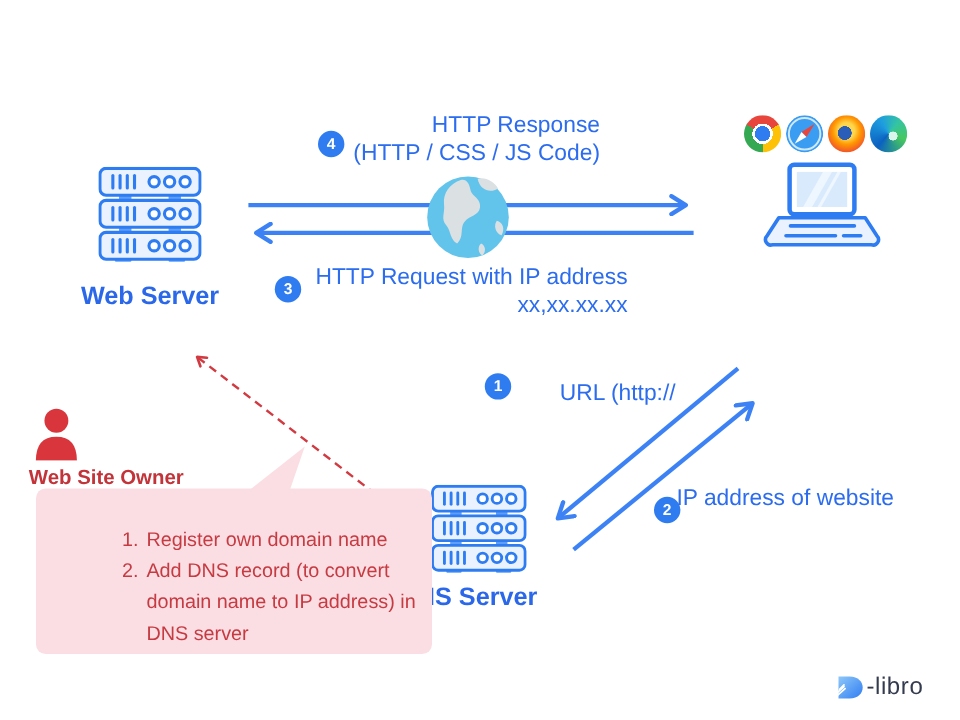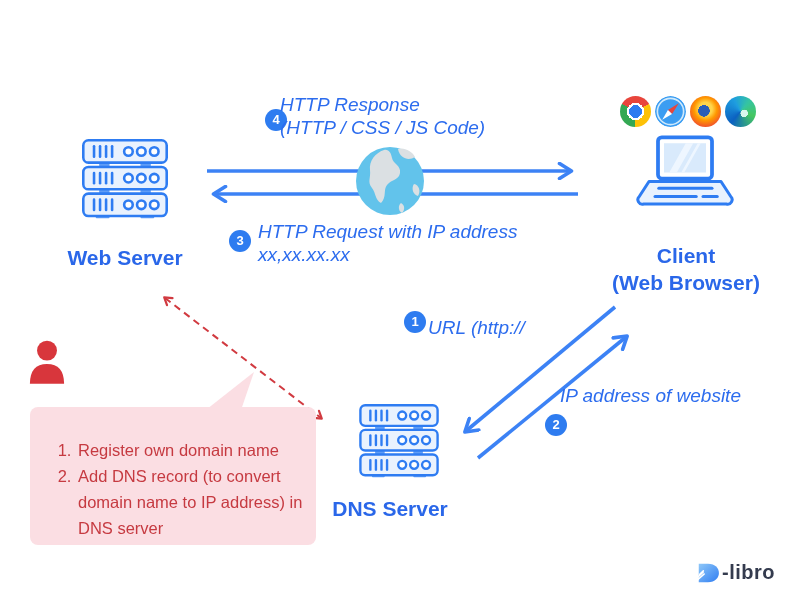--- a/index.html
+++ b/index.html
@@ -3,50 +3,50 @@
 <meta charset="utf-8">
 <style>
   html,body{margin:0;padding:0;background:#ffffff;}
   .canvas{position:relative;width:800px;height:600px;background:#ffffff;overflow:hidden;
           font-family:"Liberation Sans","DejaVu Sans",sans-serif;}
   .abs{position:absolute;}
   svg{display:block;}
   .layer{position:absolute;left:0;top:0;width:800px;height:600px;}
 
   
-  .flow-text{position:absolute;color:#2c6cee;font-size:19px;line-height:23px;text-align:left;font-style:italic;}
+  .flow-text{position:absolute;color:#2c6cee;font-size:19px;line-height:23px;text-align:right;}
   .flow-text .l2{display:block;}
   .badge{position:absolute;width:22px;height:22px;border-radius:50%;background:#2e7cf0;color:#fff;
          font-size:13px;font-weight:bold;text-align:center;line-height:22px;}
 
   
-  .node-label{position:absolute;color:#2a67e9;font-weight:bold;font-size:21px;line-height:27px;text-align:center;margin-top:11px;}
+  .node-label{position:absolute;color:#2a67e9;font-weight:bold;font-size:21px;line-height:27px;text-align:center;}
   .owner-label{position:absolute;color:#c2343a;font-weight:bold;font-size:17px;}
 
   
-  .bubble{position:absolute;left:30px;top:407px;width:286px;height:138px;background:#fbdee3;border-radius:8px;}
+  .bubble{position:absolute;left:30px;top:407px;width:286px;height:138px;background:#fbdee3;border-radius:8px;padding-left:44px;}
   .bubble ol{margin:0;padding:30px 8px 0 46px;color:#c63a41;font-size:16.5px;line-height:26px;}
   .bubble li{padding-left:2px;}
 
   
   .browsers{position:absolute;left:620px;top:96px;display:flex;gap:4px;}
   .bicon{width:31px;height:31px;border-radius:50%;}
   .ic-chrome{background:
       radial-gradient(circle at 50% 50%, #2e7cf0 0 29%, #ffffff 29% 39%, rgba(0,0,0,0) 39%),
       conic-gradient(from 60deg, #fdc107 0 120deg, #34a853 0 240deg, #e8453c 0 360deg);}
   .ic-firefox{background:
       radial-gradient(circle at 45% 48%, #2a5db8 0 24%, rgba(0,0,0,0) 25%),
       radial-gradient(circle at 50% 42%, #ffd54b 0 28%, #ff9800 48%, #f35c26 72%, #e2382e 100%);}
   .ic-edge{background:
       radial-gradient(circle at 62% 56%, #d9f6ec 0 14%, rgba(0,0,0,0) 15%),
       conic-gradient(from 220deg at 50% 50%, #0b61c1, #1e9de0 110deg, #35c4a2 180deg, #46c760 250deg, #0b61c1 360deg);}
 
   
   .logo{position:absolute;left:694px;top:561px;display:flex;align-items:center;gap:2px;}
-  .logo-text{color:#343b4e;font-size:20px;font-weight:bold;letter-spacing:0.5px;}
+  .logo-text{color:#343b4e;font-size:20px;font-weight:normal;letter-spacing:0.5px;}
 </style>
 </head>
 <body>
 
 <div class="canvas">
 
   <svg width="0" height="0" style="position:absolute">
     <defs>
       <g id="srv">
         <rect x="20" y="24" width="12" height="44" fill="#5f9df6"></rect>
@@ -138,40 +138,37 @@
       <rect x="29" y="3" width="72" height="55" rx="5" fill="#ffffff" stroke="#2e7cf2" stroke-width="5"></rect>
       <rect x="37" y="11" width="56" height="39" fill="#d9eafc"></rect>
       <polygon points="66,11 76,11 54,50 44,50" fill="#eef6ff"></polygon>
       <polygon points="82,11 86,11 64,50 60,50" fill="#eef6ff"></polygon>
       <path d="M17,62 L113,62 L126,82 a6,6 0 0 1 -6,10 L10,92 a6,6 0 0 1 -6,-10 Z" fill="#e9f2fe" stroke="#2e7cf2" stroke-width="4" stroke-linejoin="round"></path>
       <line x1="30" y1="71" x2="101" y2="71" stroke="#2e7cf2" stroke-width="4" stroke-linecap="round"></line>
       <line x1="25" y1="82" x2="80" y2="82" stroke="#2e7cf2" stroke-width="4" stroke-linecap="round"></line>
       <line x1="89" y1="82" x2="108" y2="82" stroke="#2e7cf2" stroke-width="4" stroke-linecap="round"></line>
     </svg>
   </div>
-  <div class="node-label" style="left:596px;top:231px;width:180px;">
-    <span class="l1">Client</span><br>
-    <span class="l2">(Web Browser)</span>
-  </div>
 
   <div class="abs" style="left:359px;top:404px;">
     <svg viewBox="0 0 100 93" width="80" height="74">
       <use href="#srv"></use>
     </svg>
   </div>
   <div class="node-label" style="left:300px;top:484px;width:180px;">
     <span>DNS Server</span><br>
   </div>
 
   <div class="abs" style="left:28px;top:340px;">
     <svg viewBox="0 0 40 46" width="38" height="44">
       <circle cx="20" cy="11" r="10.5" fill="#d8363c"></circle>
       <path d="M2,46 Q2,25 20,25 Q38,25 38,46 Z" fill="#d8363c"></path>
     </svg>
   </div>
+  <div class="owner-label" style="left:24px;top:388px;">Web Site Owner</div>
 
   <div class="bubble">
     <ol>
       <li>Register own domain name</li>
       <li>Add DNS record (to convert domain name to IP address) in DNS server</li>
     </ol>
   </div>
 
   <div class="badge" style="left:265px;top:109px;">4</div>
   <div class="flow-text" style="left:280px;top:93px;width:220px;">
@@ -184,21 +181,21 @@
     <span>HTTP Request with IP address</span>
     <span class="l2">xx,xx.xx.xx</span>
   </div>
 
   <div class="badge" style="left:404px;top:311px;">1</div>
   <div class="flow-text" style="left:428px;top:316px;width:135px;">
     <span>URL (http://</span>
   </div>
 
   <div class="badge" style="left:545px;top:414px;">2</div>
-  <div class="flow-text" style="left:560px;top:384px;width:185px;">
+  <div class="flow-text" style="left:560px;top:404px;width:185px;">
     <span>IP address of website</span>
   </div>
 
   <div class="logo">
     <svg viewBox="0 0 28 24" width="26" height="22">
       <defs>
         <linearGradient id="dg" x1="0" y1="0" x2="1" y2="1">
           <stop offset="0" stop-color="#8ec7f8"></stop>
             <stop offset="1" stop-color="#2f7df2"></stop>
         </linearGradient>

